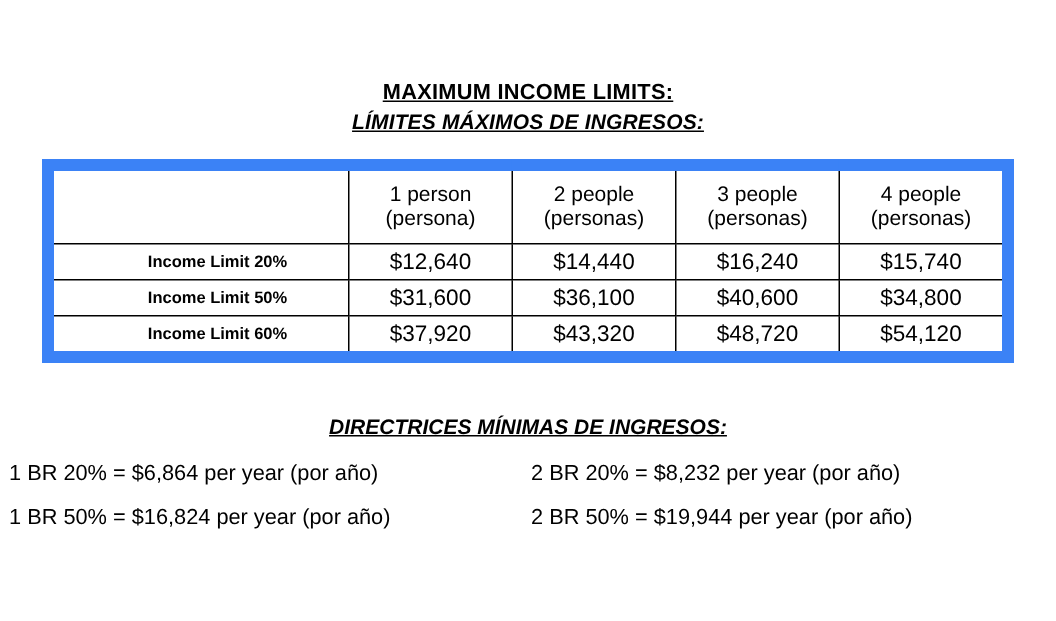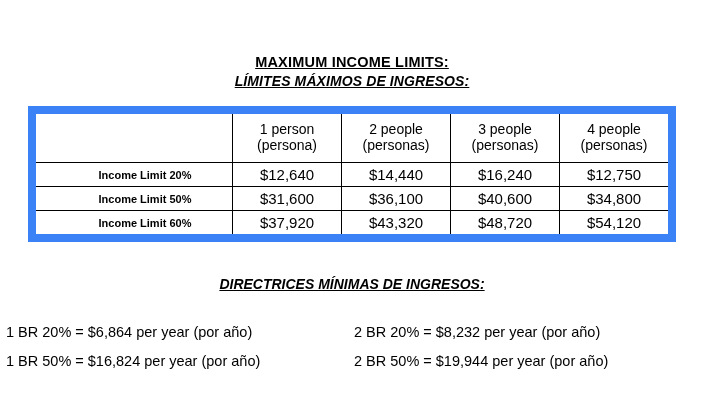--- a/index.html
+++ b/index.html
@@ -99,21 +99,21 @@
   }
   .min-subtitle {
     font-size: 14px;
     font-weight: bold;
     font-style: italic;
     text-decoration: underline;
     margin-top: 3px;
   }
 
   .guidelines {
-    margin-top: 32px;
+    margin-top: 16px;
     padding-left: 6px;
     position: relative;
   }
   .g-row {
     display: flex;
     margin-bottom: 13px;
     font-size: 14.5px;
   }
   .g-col-left {
     width: 348px;
@@ -153,21 +153,21 @@
             <div>4 people</div>
             <div>(personas)</div>
           </td>
         </tr>
 
         <tr>
           <td class="row-label">Income Limit 20%</td>
           <td class="val">$12,640</td>
           <td class="val">$14,440</td>
           <td class="val">$16,240</td>
-          <td class="val last">$12,750</td>
+          <td class="val last">$15,740</td>
         </tr>
 
         <tr>
           <td class="row-label">Income Limit 50%</td>
           <td class="val">$31,600</td>
           <td class="val">$36,100</td>
           <td class="val">$40,600</td>
           <td class="val last">$34,800</td>
         </tr>
 

